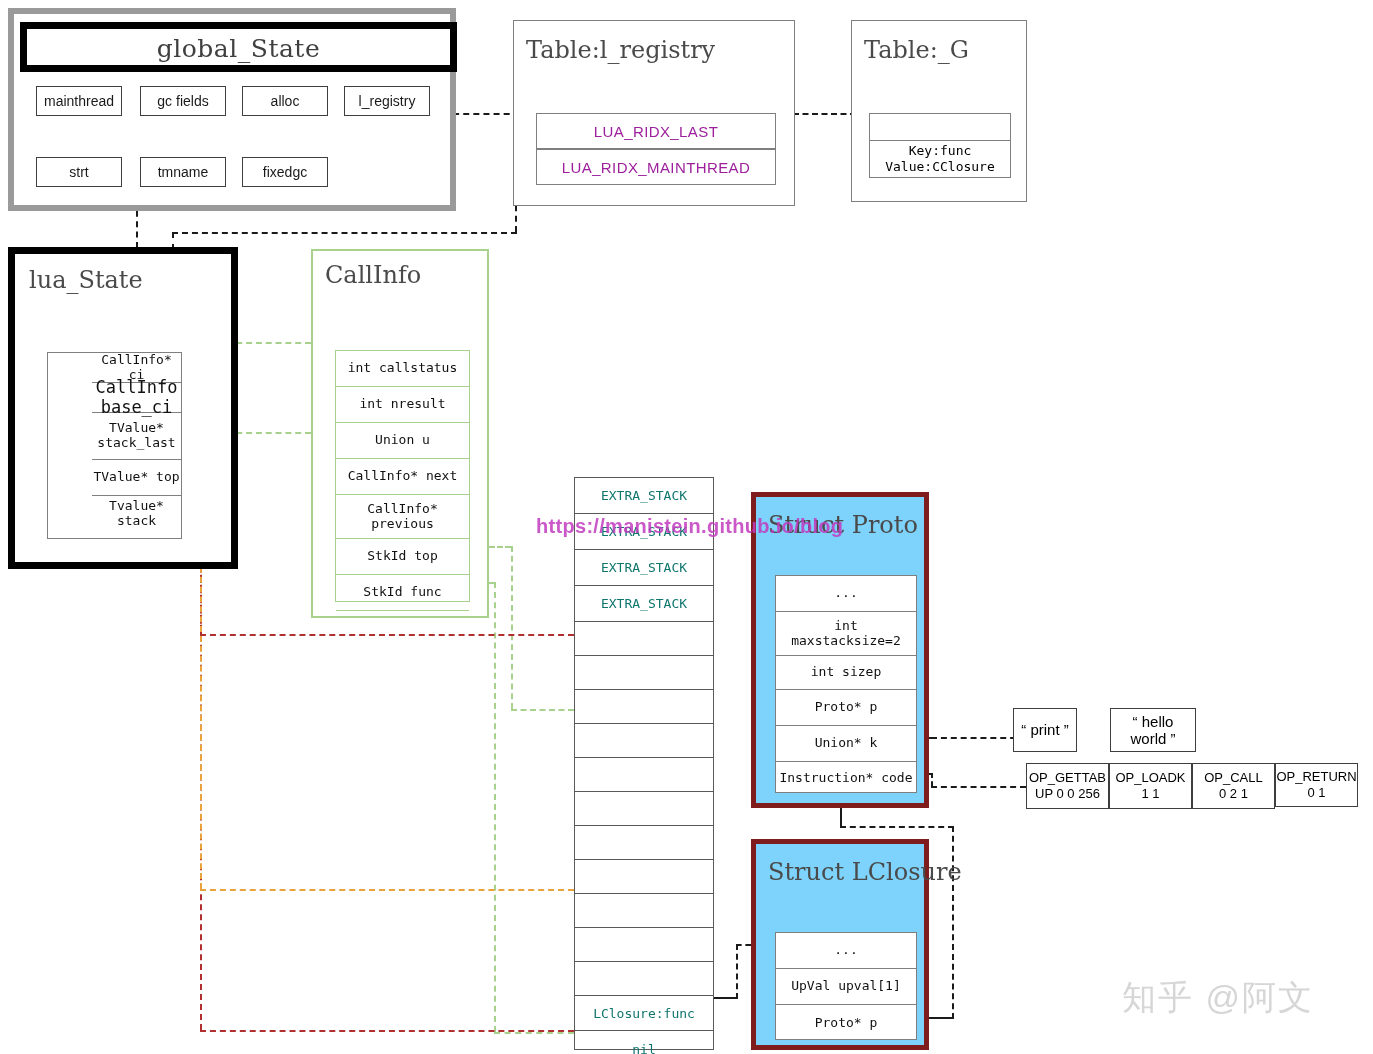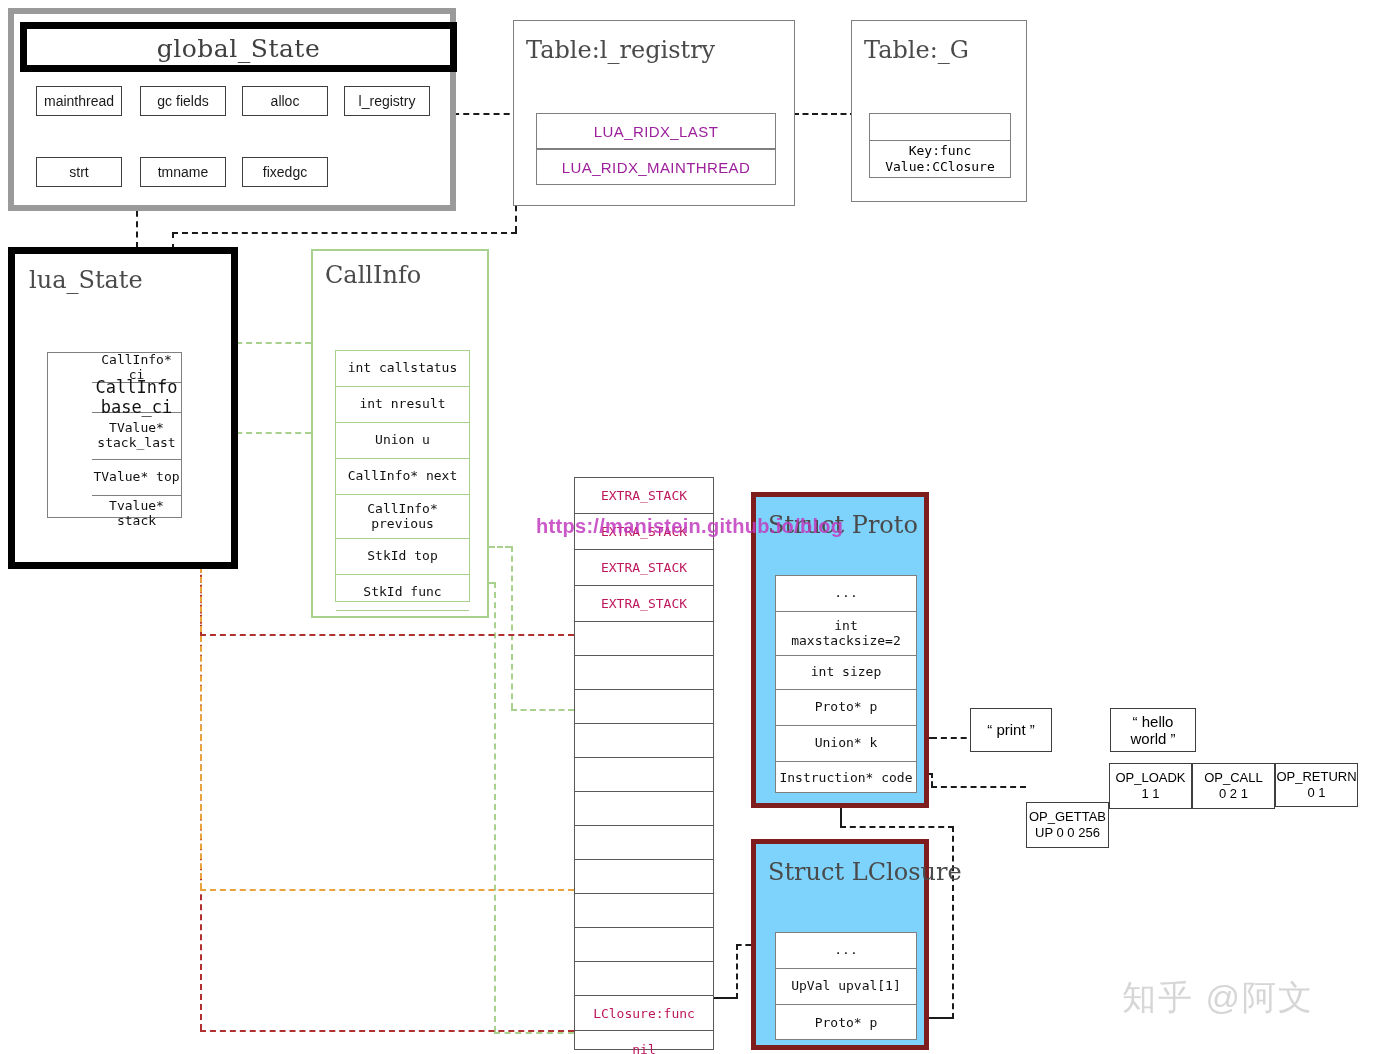--- a/index.html
+++ b/index.html
@@ -81,21 +81,21 @@
     display:flex;flex-direction:column;align-items:center;justify-content:flex-end;
     line-height:1.25;padding-bottom:2px;
   }
   .g-cell .div{width:100%;height:1px;background:#7f7f7f;margin-bottom:2px;}
 
   
   .stackbox{border:1px solid #595959;background:#fff;}
   .scell{
     border-bottom:1px solid #595959;
     font-family:"DejaVu Sans Mono", monospace;font-size:13px;
-    display:flex;align-items:center;justify-content:center;color:#be185d;
+    display:flex;align-items:center;justify-content:center;color:#0f766e;
     box-sizing:border-box;
   }
   .scell:last-child{border-bottom:none;}
 
   
   .plain-outer{border:5px solid #7f1d1d;background:#7dd3fc;}
 
   
   .kcell{
     border:1px solid #3f3f3f;background:#fff;
@@ -230,21 +230,21 @@
     <div class="box-title" style="left:12px;top:15px;">Table:_G</div>
     <div class="abs g-cell" style="left:17px;top:92px;width:142px;height:65px;">
       <div class="div"></div>
       <div>Key:func</div>
       <div>Value:CClosure</div>
     </div>
   </div>
 
   <div class="abs ls-outer">
     <div class="box-title" style="left:14px;top:12px;">lua_State</div>
-    <div class="abs flist" style="left:32px;top:98px;width:135px;height:166px;padding-left:44px;">
+    <div class="abs flist" style="left:32px;top:98px;width:135px;height:187px;padding-left:44px;">
       <div class="frow" style="height:30px;">CallInfo* ci</div>
       <div class="frow" style="height:30px;font-size:17px;">CallInfo base_ci</div>
       <div class="frow" style="height:47px;white-space:pre-line;">TValue*
 stack_last</div>
       <div class="frow" style="height:36px;">TValue* top</div>
       <div class="frow" style="height:35px;">Tvalue* stack</div>
     </div>
   </div>
 
   <div class="abs ci-outer">
@@ -296,25 +296,25 @@
 
   <div class="abs plain-outer" style="left:751px;top:839px;width:178px;height:211px;">
     <div class="box-title" style="left:12px;top:14px;">Struct LClosure</div>
     <div class="abs flist" style="left:19px;top:88px;width:142px;height:108px;">
       <div class="frow" style="height:36px;">...</div>
       <div class="frow" style="height:36px;">UpVal upval[1]</div>
       <div class="frow" style="height:36px;">Proto* p</div>
     </div>
   </div>
 
-  <div class="abs kcell" style="left:970px;top:708px;width:82px;height:44px;">“ print ”</div>
+  <div class="abs kcell" style="left:1013px;top:708px;width:64px;height:44px;">“ print ”</div>
   <div class="abs kcell" style="left:1110px;top:708px;width:86px;height:44px;white-space:pre-line;">“ hello
 world ”</div>
 
-  <div class="abs opcell" style="left:1026px;top:802px;width:83px;height:46px;">
+  <div class="abs opcell" style="left:1026px;top:763px;width:83px;height:46px;">
     <div>OP_GETTAB</div>
     <div>UP 0 0 256</div>
   </div>
   <div class="abs opcell" style="left:1109px;top:763px;width:83px;height:46px;">
     <div>OP_LOADK</div>
     <div>1 1</div>
   </div>
   <div class="abs opcell" style="left:1192px;top:763px;width:83px;height:46px;">
     <div>OP_CALL</div>
     <div>0 2 1</div>

